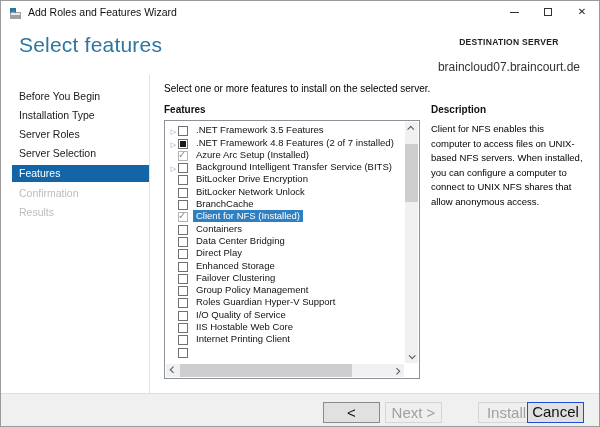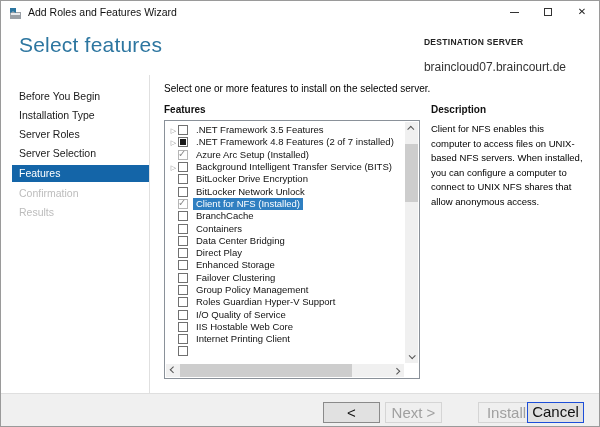--- a/index.html
+++ b/index.html
@@ -13,39 +13,39 @@
   .titlebar { position:absolute; left:0; top:0; right:0; height:22px; background:#fff; display:flex; align-items:center; }
   .app-icon { width:13px; height:12px; margin-left:8px; position:relative; }
   .titlebar-title { font-size:10.5px; margin-left:6px; color:#111; }
   .win-controls { position:absolute; right:0; top:0; height:22px; display:flex; }
   .win-btn { width:34px; height:22px; display:flex; align-items:center; justify-content:center; color:#333; }
   .glyph-min { width:9px; height:1px; background:#333; }
   .glyph-max { width:8px; height:8px; border:1px solid #333; background:#fff; }
   .glyph-close { font-size:10px; line-height:10px; color:#222; }
   
   .page-title { position:absolute; left:18px; top:32px; font-size:21px; font-weight:300; color:#2d76a0; letter-spacing:0.2px; }
-  .dest { position:absolute; right:33px; top:36px; text-align:left; }
+  .dest { position:absolute; right:19px; top:36px; text-align:center; }
   .dest-label { font-size:8.5px; font-weight:bold; color:#222; letter-spacing:0.3px; }
   .dest-server { font-size:12px; color:#333; margin-top:13px; }
   
   .v-divider { position:absolute; left:148px; top:74px; width:1px; height:318px; background:#e0e0e0; }
   .steps { position:absolute; left:0; top:86px; width:148px; }
   .step { height:19px; line-height:19px; padding-left:18px; font-size:10.5px; color:#1a1a1a; cursor:default; }
   .step.disabled { color:#bcbcbc; }
   .step.selected { background:#1465a8; color:#ffffff; margin-left:11px; padding-left:7px; height:17px; line-height:17px; margin-top:2px; margin-bottom:2px; }
   
   .instruction { position:absolute; left:163px; top:82px; font-size:10px; color:#000; }
   .col-label { position:absolute; font-size:10px; font-weight:bold; color:#111; }
   .features-label { left:163px; top:103px; }
   .description-label { left:430px; top:103px; }
   .description-text { position:absolute; left:430px; top:121px; width:155px; font-size:9.5px; line-height:14.6px; color:#000; }
   
   .listbox { position:absolute; left:163px; top:119px; width:256px; height:259px; border:1px solid #8a9199; background:#fff; }
   .rows { position:absolute; left:1px; top:3px; right:15px; }
-  .feat-row { height:12.3px; display:flex; align-items:center; white-space:nowrap; }
+  .feat-row { height:12.3px; display:flex; align-items:flex-end; white-space:nowrap; }
   .expander { width:9px; margin-left:3px; font-size:7px; color:#8d8d8d; text-align:center; flex:0 0 9px; line-height:9px; }
   .cb { width:10px; height:10px; flex:0 0 10px; margin-right:5px; position:relative; background:#fff; border:1px solid #707070; }
   .cb.checked { border-color:#b5b5b5; }
   .cb.checked::after { content:attr(data-check); position:absolute; left:-1px; top:-3px; font-size:10px; color:#8c8c8c; font-weight:bold; }
   .cb-inner { position:absolute; left:1px; top:1px; width:6px; height:6px; background:#1a1a1a; }
   .feat-label { font-size:9.5px; color:#111; padding:0 3px; line-height:12px; }
   .feat-row.selected .feat-label { background:#2f7fc1; color:#fff; }
   
   .vsb { position:absolute; top:1px; right:1px; width:13px; bottom:15px; background:#f0f0f0; }
   .vsb-thumb { position:absolute; left:0; top:22px; width:13px; height:58px; background:#cdcdcd; }
@@ -139,29 +139,29 @@
       <div class="feat-row">
         <span class="expander"></span>
         <span class="cb unchecked"></span>
         <span class="feat-label">BitLocker Drive Encryption</span>
       </div>
       <div class="feat-row">
         <span class="expander"></span>
         <span class="cb unchecked"></span>
         <span class="feat-label">BitLocker Network Unlock</span>
       </div>
+      <div class="feat-row">
+        <span class="expander"></span>
+        <span class="cb unchecked"></span>
+        <span class="feat-label">BranchCache</span>
+      </div>
       <div class="feat-row selected">
         <span class="expander"></span>
         <span class="cb checked" data-check="✓"></span>
         <span class="feat-label">Client for NFS (Installed)</span>
-      </div>
-      <div class="feat-row">
-        <span class="expander"></span>
-        <span class="cb unchecked"></span>
-        <span class="feat-label">BranchCache</span>
       </div>
       <div class="feat-row">
         <span class="expander"></span>
         <span class="cb unchecked"></span>
         <span class="feat-label">Containers</span>
       </div>
       <div class="feat-row">
         <span class="expander"></span>
         <span class="cb unchecked"></span>
         <span class="feat-label">Data Center Bridging</span>

